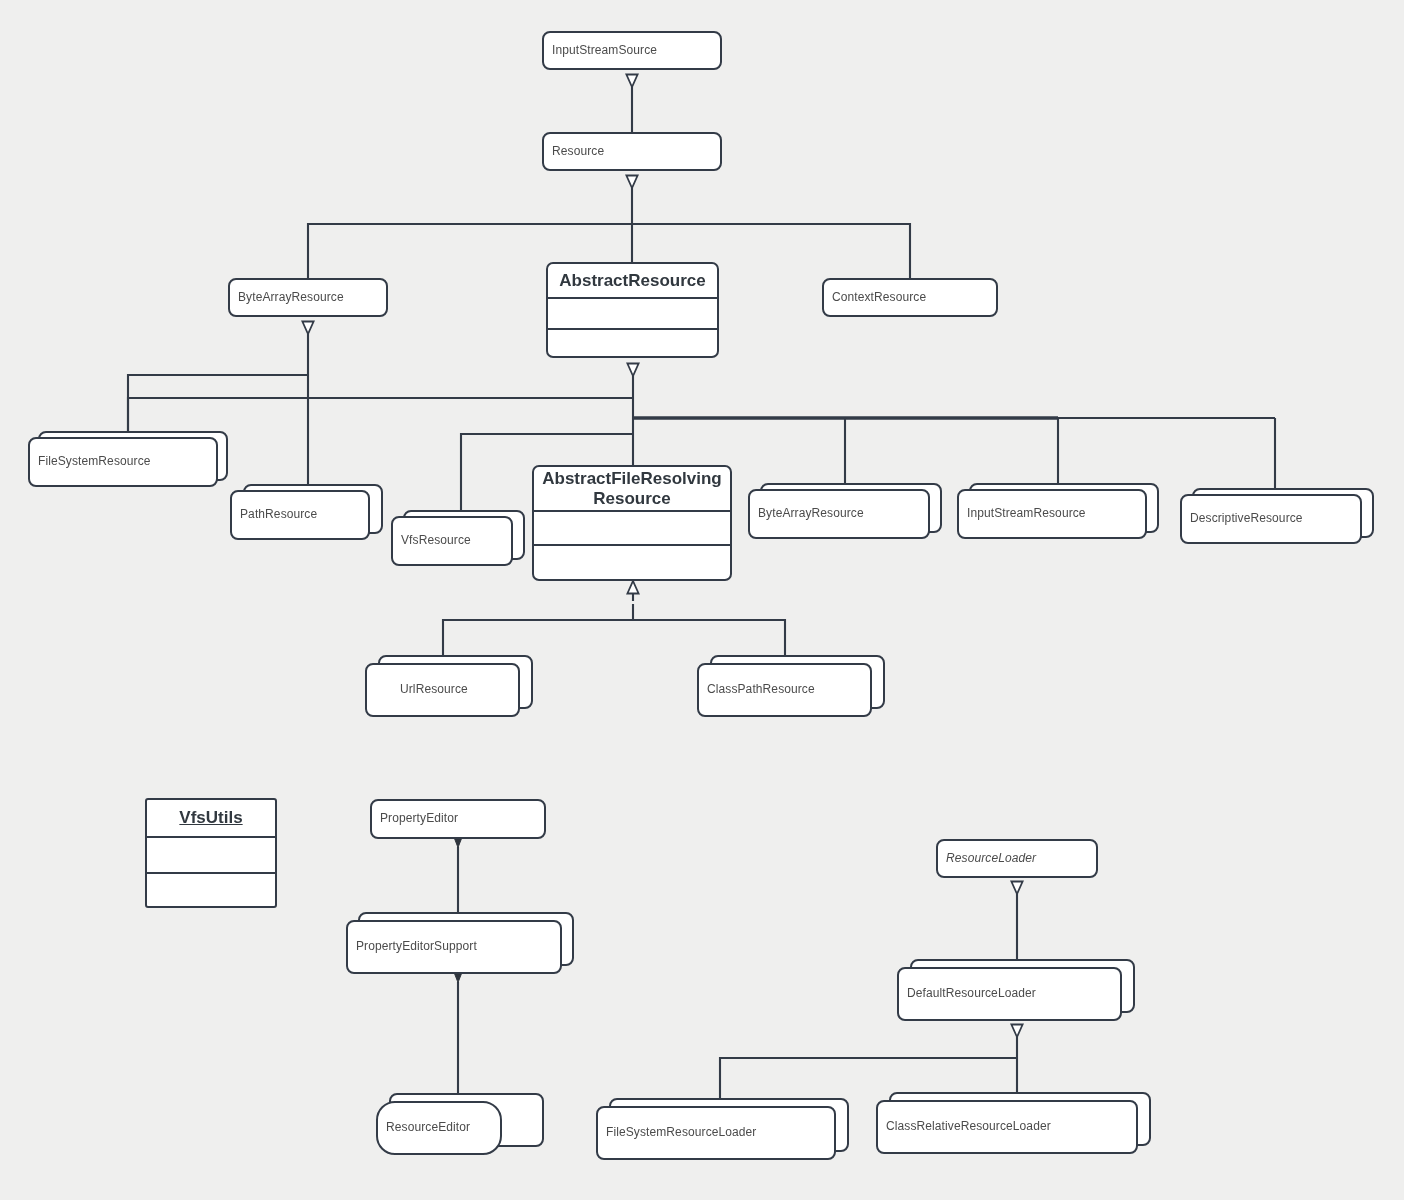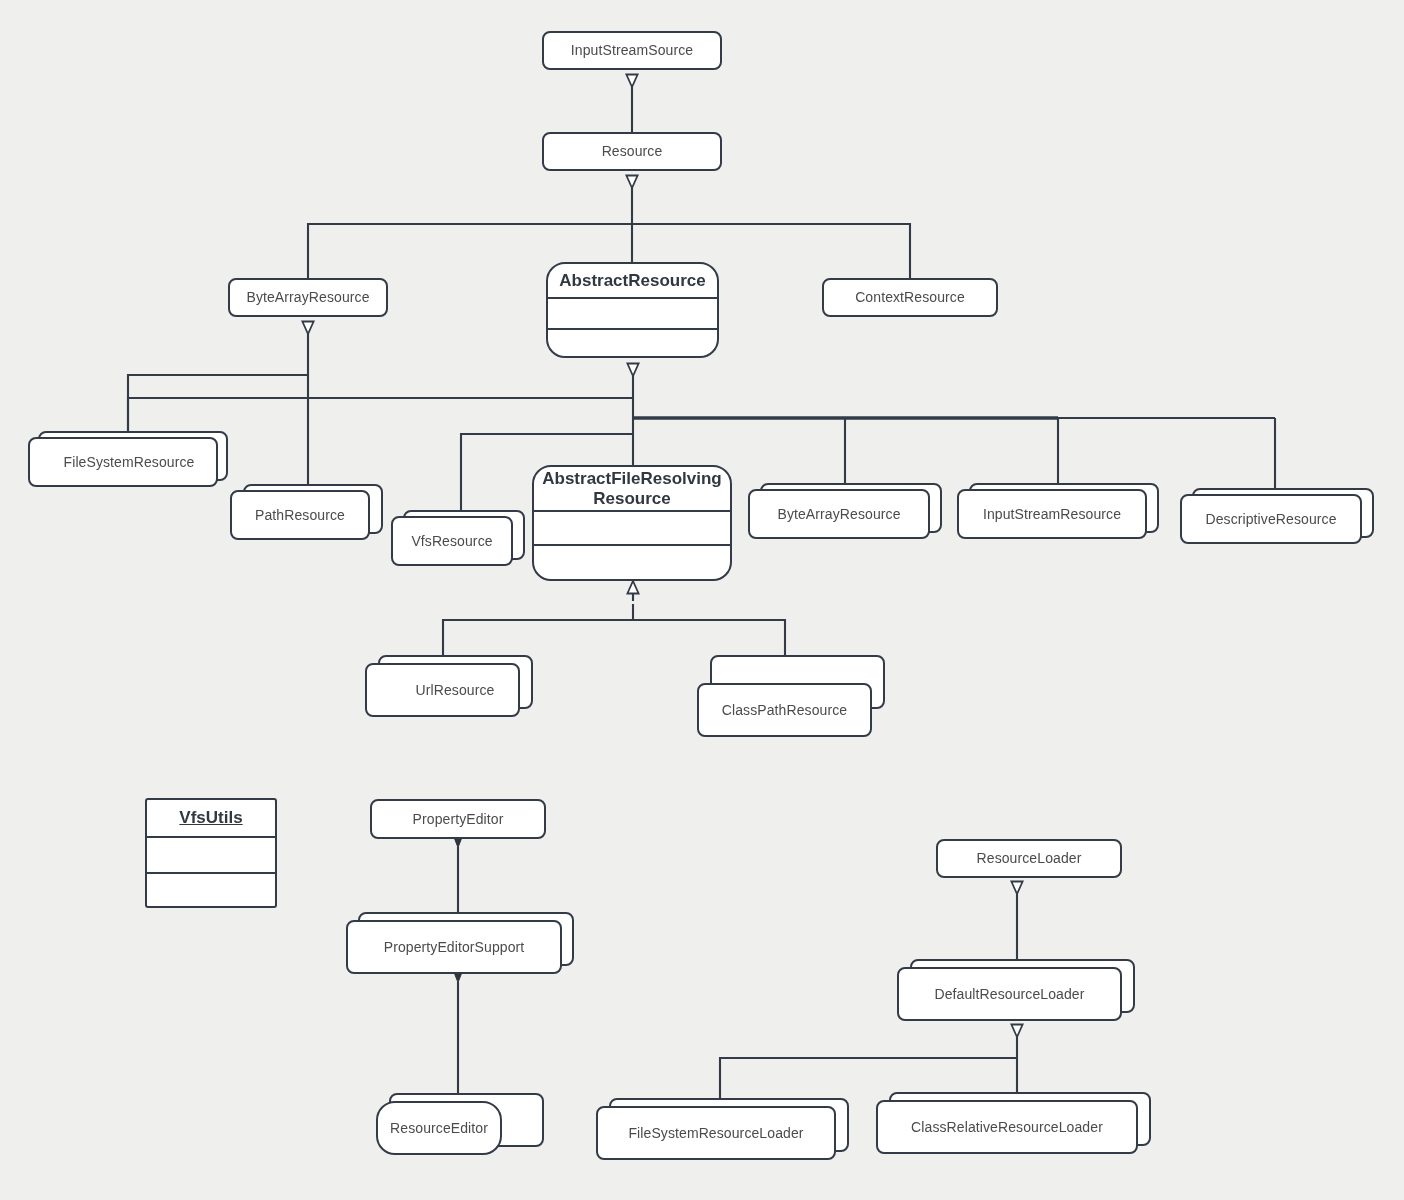--- a/index.html
+++ b/index.html
@@ -26,44 +26,44 @@
   }
   
   .box {
     position: absolute;
     box-sizing: border-box;
     background: #ffffff;
     border: 2px solid #333b47;
     border-radius: 8px;
     display: flex;
     align-items: center;
-    justify-content: center;
+    justify-content: flex-start;
     color: #4b4b4b;
-    font-size: 14px;
+    font-size: 12px;
     letter-spacing: 0.1px;
     text-align: center;
     line-height: 1.15;
     z-index: 2;
   }
   
   .shadowbox {
     position: absolute;
     box-sizing: border-box;
     background: #ffffff;
     border: 2px solid #333b47;
     border-radius: 8px;
     z-index: 1;
   }
   
   .cls {
     position: absolute;
     box-sizing: border-box;
     background: #ffffff;
     border: 2px solid #333b47;
-    border-radius: 19px;
+    border-radius: 7px;
     z-index: 2;
     display: flex;
     flex-direction: column;
     overflow: hidden;
   }
   .cls .title {
     font-weight: bold;
     color: #31383f;
     font-size: 17px;
     text-align: center;
@@ -158,21 +158,21 @@
     <span class="label">ContextResource</span>
   </div>
 
   <div class="cls" style="left:546px; top:262px; width:173px; height:96px;">
     <div class="title" style="height:35px;">AbstractResource</div>
     <div class="compartment" style="height:31px;"></div>
     <div class="compartment last" style="height:26px;"></div>
   </div>
 
   <div class="shadowbox" style="left:38px; top:431px; width:190px; height:50px;"></div>
-  <div class="box" style="left:28px; top:437px; width:190px; height:50px;padding-left:12px;">
+  <div class="box" style="left:28px; top:437px; width:190px; height:50px;">
     <span class="label">FileSystemResource</span>
   </div>
 
   <div class="shadowbox" style="left:243px; top:484px; width:140px; height:50px;"></div>
   <div class="box" style="left:230px; top:490px; width:140px; height:50px;">
     <span class="label">PathResource</span>
   </div>
 
   <div class="shadowbox" style="left:403px; top:510px; width:122px; height:50px;"></div>
   <div class="box" style="left:391px; top:516px; width:122px; height:50px;">
@@ -202,21 +202,21 @@
   <div class="box" style="left:1180px; top:494px; width:182px; height:50px;">
     <span class="label">DescriptiveResource</span>
   </div>
 
   <div class="shadowbox" style="left:378px; top:655px; width:155px; height:54px;"></div>
   <div class="box" style="left:365px; top:663px; width:155px; height:54px;padding-left:25px;">
     <span class="label">UrlResource</span>
   </div>
 
   <div class="shadowbox" style="left:710px; top:655px; width:175px; height:54px;"></div>
-  <div class="box" style="left:697px; top:663px; width:175px; height:54px;margin-top:20px;">
+  <div class="box" style="left:697px; top:663px; width:175px; height:54px;">
     <span class="label">ClassPathResource</span>
   </div>
 
   <div class="cls" style="left:145px; top:798px; width:132px; height:110px; border-radius:3px;">
     <div class="title" style="height:38px;text-decoration:underline;">VfsUtils</div>
     <div class="compartment" style="height:36px;"></div>
     <div class="compartment last" style="height:32px;"></div>
   </div>
 
   <div class="box" style="left:370px; top:799px; width:176px; height:40px;">
@@ -226,21 +226,21 @@
   <div class="shadowbox" style="left:358px; top:912px; width:216px; height:54px;"></div>
   <div class="box" style="left:346px; top:920px; width:216px; height:54px;">
     <span class="label">PropertyEditorSupport</span>
   </div>
 
   <div class="shadowbox" style="left:389px; top:1093px; width:155px; height:54px;"></div>
   <div class="box" style="left:376px; top:1101px; width:126px; height:54px;border-radius:19px;">
     <span class="label">ResourceEditor</span>
   </div>
 
-  <div class="box" style="left:936px; top:839px; width:186px; height:39px;">
+  <div class="box" style="left:936px; top:839px; width:162px; height:39px;font-style:italic;">
     <span class="label">ResourceLoader</span>
   </div>
 
   <div class="shadowbox" style="left:910px; top:959px; width:225px; height:54px;"></div>
   <div class="box" style="left:897px; top:967px; width:225px; height:54px;">
     <span class="label">DefaultResourceLoader</span>
   </div>
 
   <div class="shadowbox" style="left:609px; top:1098px; width:240px; height:54px;"></div>
   <div class="box" style="left:596px; top:1106px; width:240px; height:54px;">

